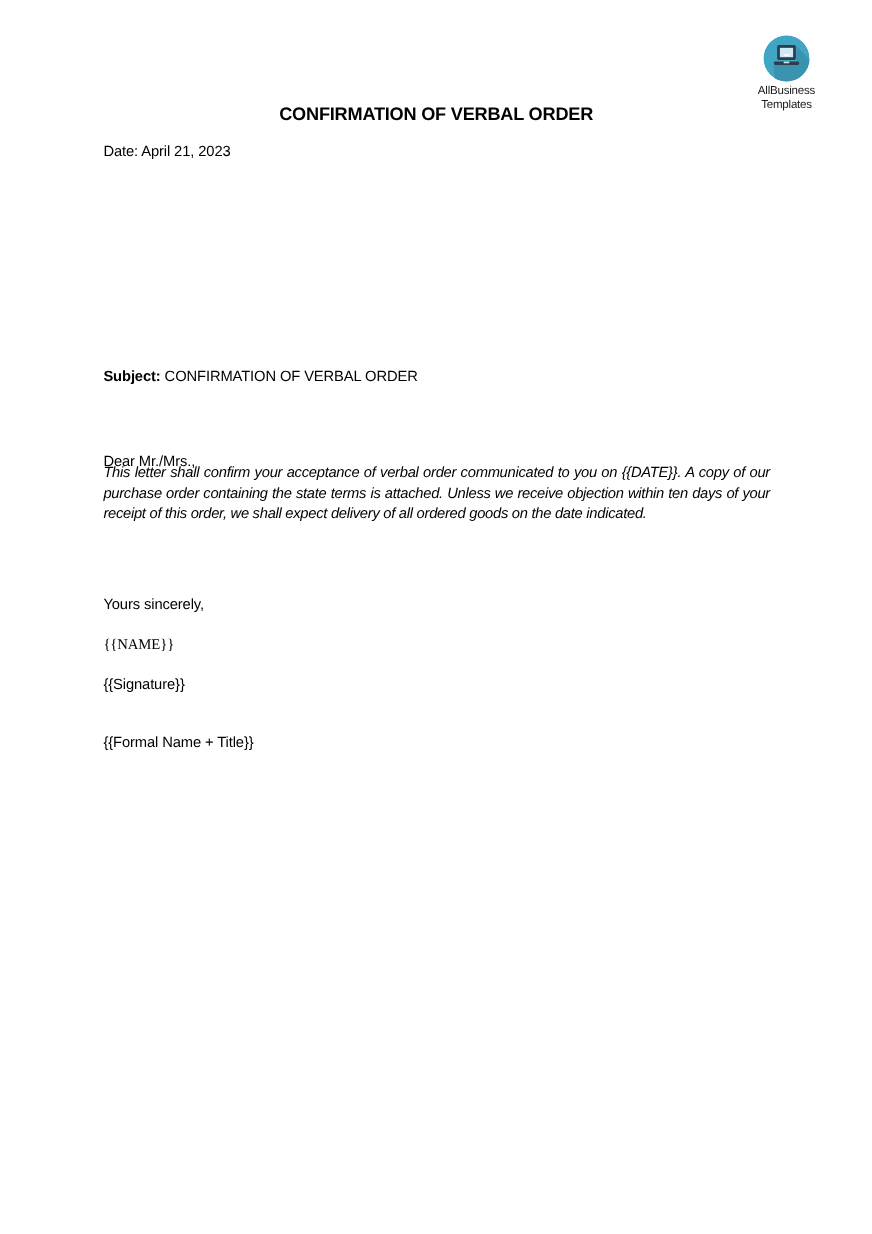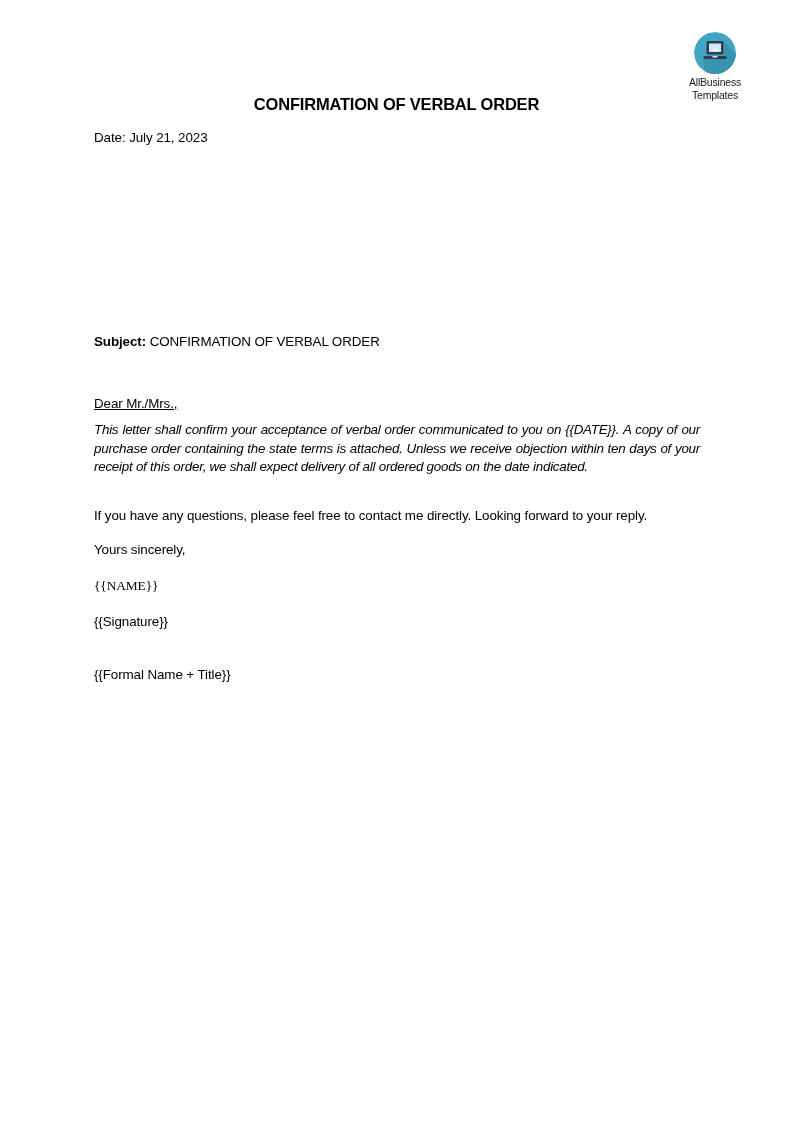--- a/index.html
+++ b/index.html
@@ -44,21 +44,21 @@
     width: 100%;
     text-align: center;
     font-weight: bold;
     font-size: 16.5px;
     letter-spacing: -0.2px;
   }
   .date-line { top: 130px; }
   .recipient { top: 191px; line-height: 17.7px; }
   .subject-line { top: 334px; }
   .subject-label { font-weight: bold; margin-top: 20px; }
-  .salutation { top: 396px; text-decoration: underline; }
+  .salutation { top: 412px; }
   .body-para {
     top: 421px;
     width: 606px;
     text-align: justify;
     line-height: 18.6px;
     letter-spacing: -0.25px;
     font-style: italic;
   }
   .questions-para { top: 508px; width: 620px; }
   .closing { top: 542px; }
@@ -96,32 +96,31 @@
         <rect x="10.5" y="25" width="23" height="3" rx="1.2" fill="#2e3e4e"></rect>
         <rect x="19.5" y="25" width="5" height="1.5" fill="#cfeaf3"></rect>
       </g>
     </svg>
     <div class="logo-text">AllBusiness</div>
     <div class="logo-text">Templates</div>
   </div>
 
   <h1 class="doc-title">CONFIRMATION OF VERBAL ORDER</h1>
 
-  <div class="abs date-line">Date: July 21, 2023</div>
+  <div class="abs date-line">Date: April 21, 2023</div>
 
 
   <div class="abs subject-line">
     <span class="subject-label">Subject:</span><span> CONFIRMATION OF VERBAL ORDER</span>
   </div>
 
   <div class="abs salutation">Dear Mr./Mrs.,</div>
 
   <p class="abs body-para">This letter shall confirm your acceptance of verbal order communicated to you on {{DATE}}. A copy of our purchase order containing the state terms is attached. Unless we receive objection within ten days of your receipt of this order, we shall expect delivery of all ordered goods on the date indicated.</p>
 
-  <p class="abs questions-para">If you have any questions, please feel free to contact me directly. Looking forward to your reply.</p>
 
   <div class="abs closing">Yours sincerely,</div>
 
   <div class="abs ph-name">{{NAME}}</div>
 
   <div class="abs ph-signature">{{Signature}}</div>
 
   <div class="abs ph-formal">{{Formal Name + Title}}</div>
 
   <div class="page-footer">Page 1 of 2</div>

